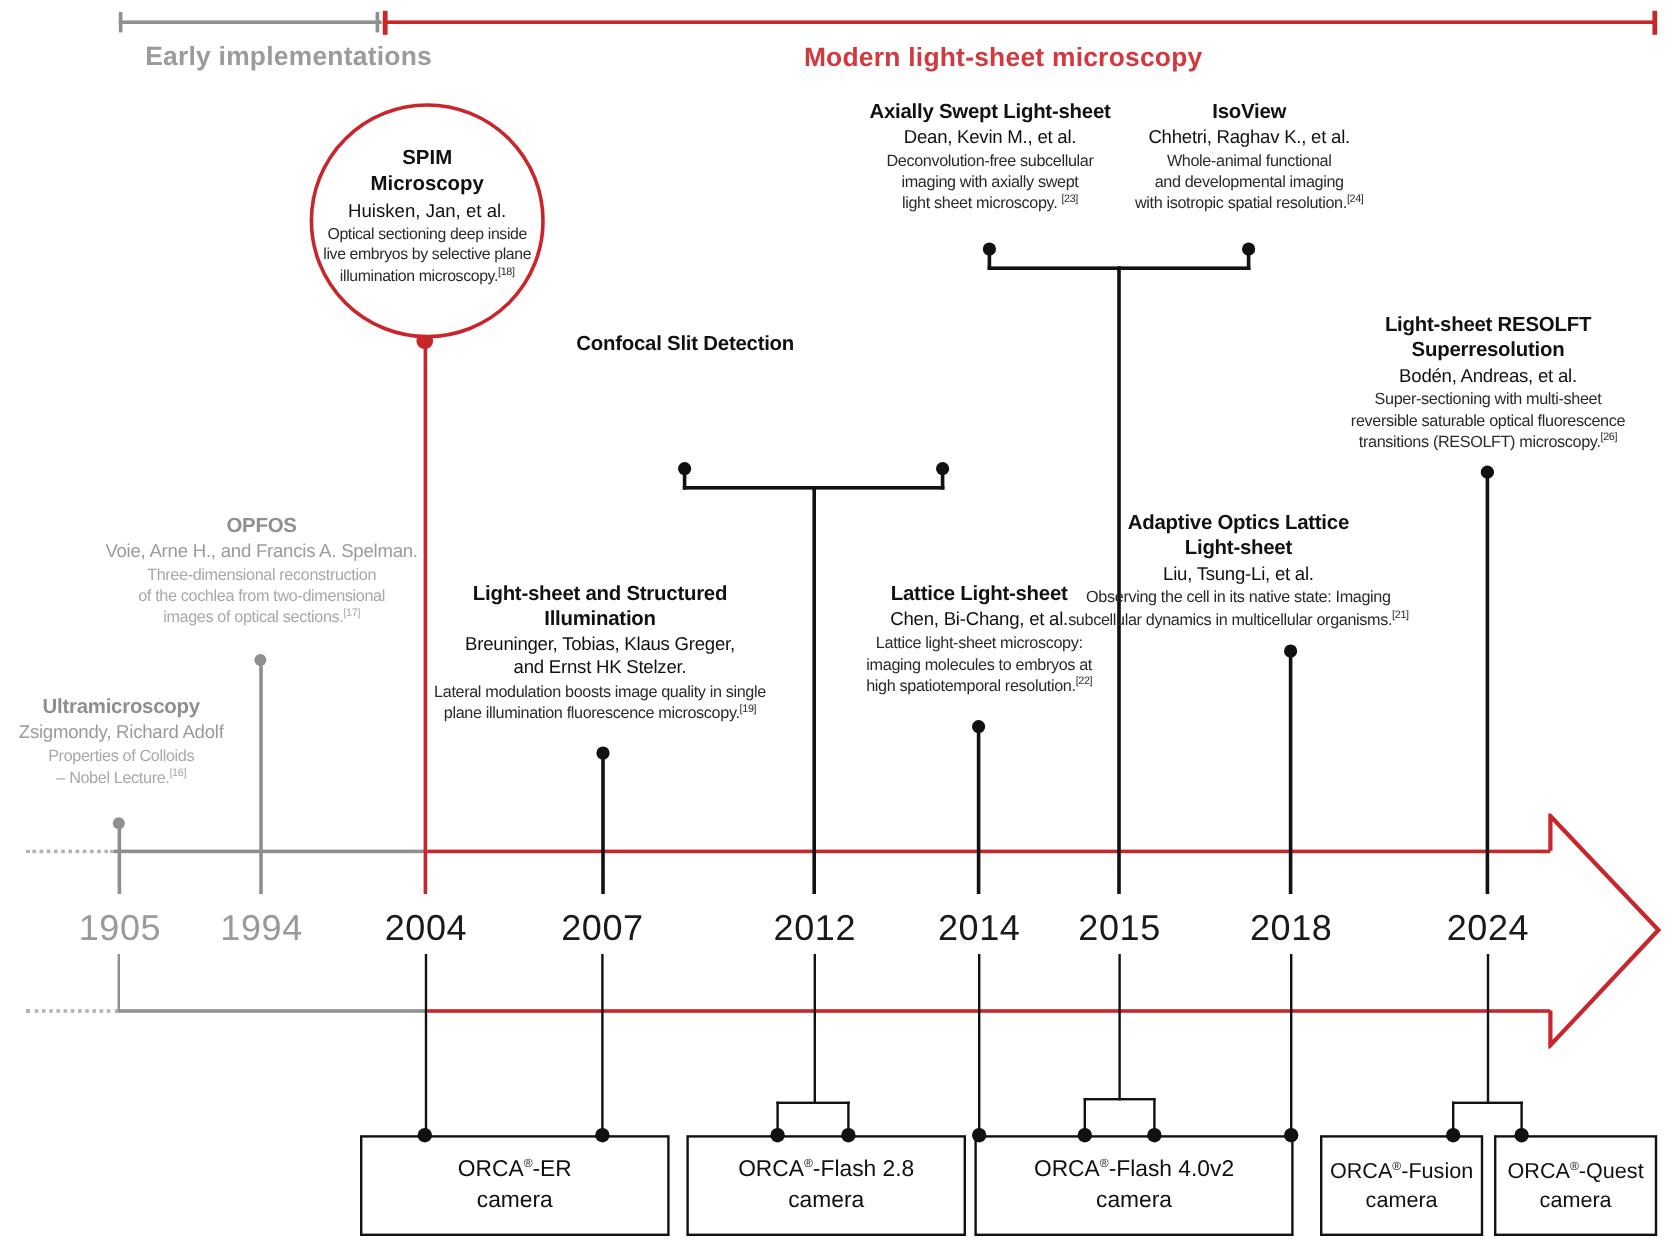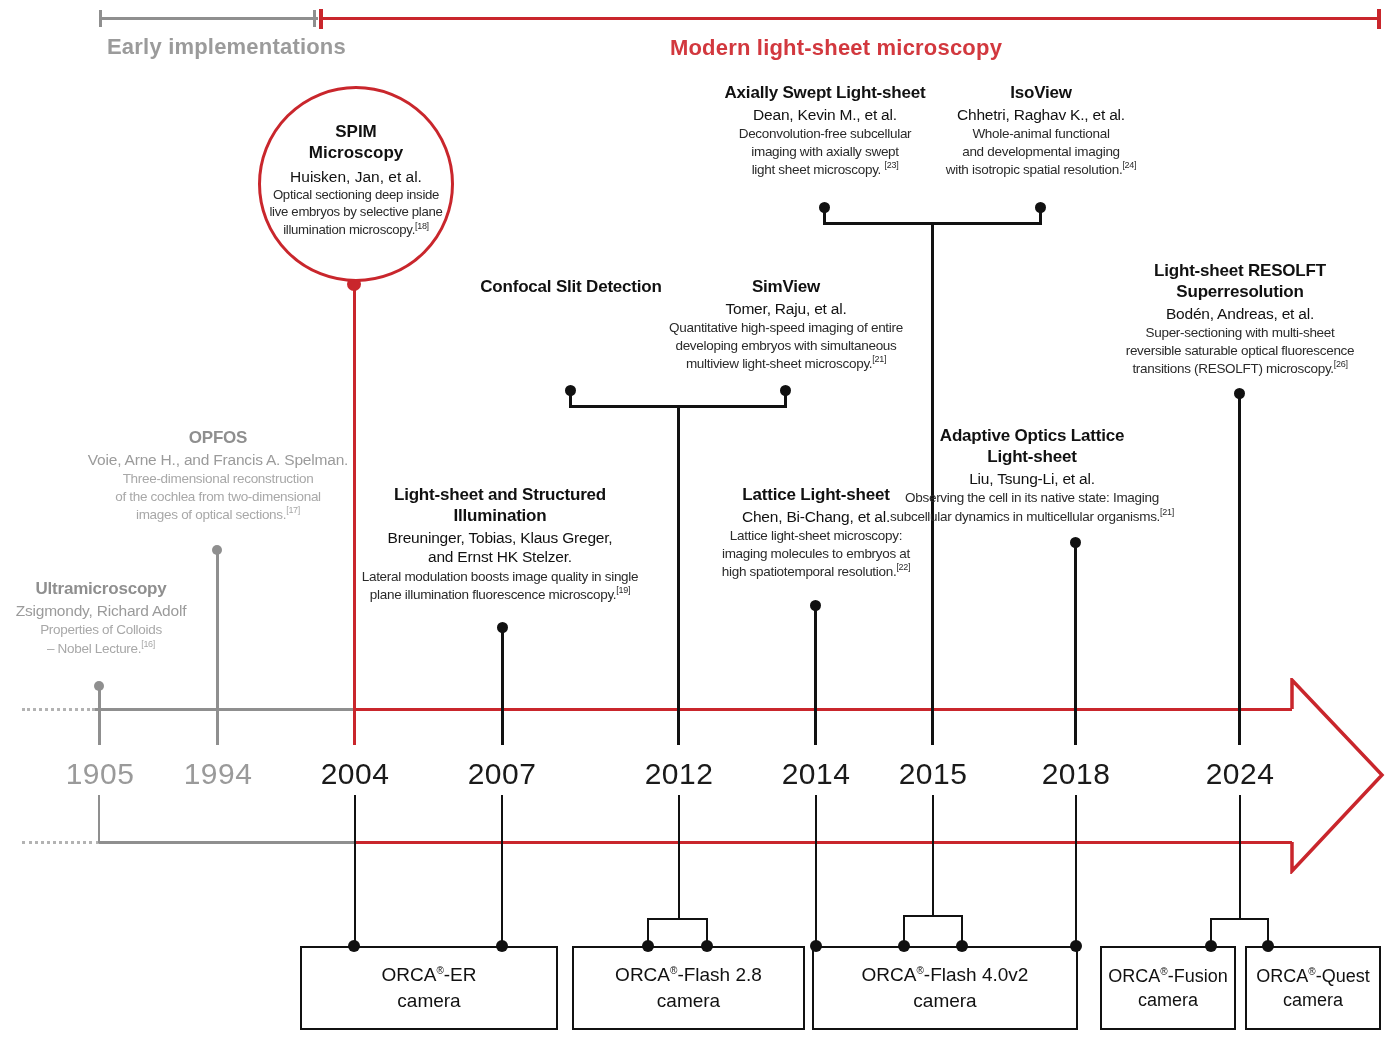--- a/index.html
+++ b/index.html
@@ -50,21 +50,21 @@
 <body>
 
 <div class="stage">
 
   <div class="hline gray-l" style="left:99px;top:17px;width:219px;height:3px"></div>
   <div class="vline gray-l" style="left:99px;top:10px;width:3px;height:17px"></div>
   <div class="vline gray-l" style="left:313px;top:10px;width:3px;height:17px"></div>
   <div class="hline red-l" style="left:319px;top:17px;width:1061px;height:3px"></div>
   <div class="vline red-l" style="left:319px;top:9px;width:4px;height:20px"></div>
   <div class="vline red-l" style="left:1377px;top:9px;width:4px;height:20px"></div>
-  <div class="hdr-label hdr-early" style="left:107px;top:34px">Early implementations</div>
+  <div class="hdr-label hdr-early" style="left:121px;top:34px">Early implementations</div>
   <div class="hdr-label hdr-modern" style="left:836px;top:35px">Modern light-sheet microscopy</div>
 
   <div class="dotted" style="left:22px;top:708px;width:73px"></div>
   <div class="hline gray-l" style="left:95px;top:708px;width:261px;height:3px"></div>
   <div class="hline red-l" style="left:356px;top:708px;width:937px;height:3px"></div>
   <div class="dotted" style="left:22px;top:841px;width:77px"></div>
   <div class="hline gray-l" style="left:99px;top:841px;width:257px;height:3px"></div>
   <div class="hline red-l" style="left:356px;top:841px;width:937px;height:3px"></div>
   <svg class="arrow" width="96" height="196" viewBox="0 0 96 196">
     <path d="M2 31 L2 2 L92 97 L2 193 L2 164" fill="#ffffff" stroke="#c9262c" stroke-width="3.5"></path>
@@ -188,27 +188,20 @@
     <div class="a">Breuninger, Tobias, Klaus Greger,
 and Ernst HK Stelzer.</div>
     <div class="d"><span>Lateral modulation boosts image quality in single
 plane illumination fluorescence microscopy.</span><sup class="ref">[19]</sup></div>
   </div>
 
   <div class="entry" style="left:456px;top:276px;width:230px">
     <div class="t">Confocal Slit Detection</div>
   </div>
 
-  <div class="entry" style="left:656px;top:276px;width:260px">
-    <div class="t">SimView</div>
-    <div class="a">Tomer, Raju, et al.</div>
-    <div class="d"><span>Quantitative high-speed imaging of entire
-developing embryos with simultaneous
-multiview light-sheet microscopy.</span><sup class="ref">[21]</sup></div>
-  </div>
 
   <div class="entry" style="left:706px;top:484px;width:220px">
     <div class="t">Lattice Light-sheet</div>
     <div class="a">Chen, Bi-Chang, et al.</div>
     <div class="d"><span>Lattice light-sheet microscopy:
 imaging molecules to embryos at
 high spatiotemporal resolution.</span><sup class="ref">[22]</sup></div>
   </div>
 
   <div class="entry" style="left:705px;top:82px;width:240px">

